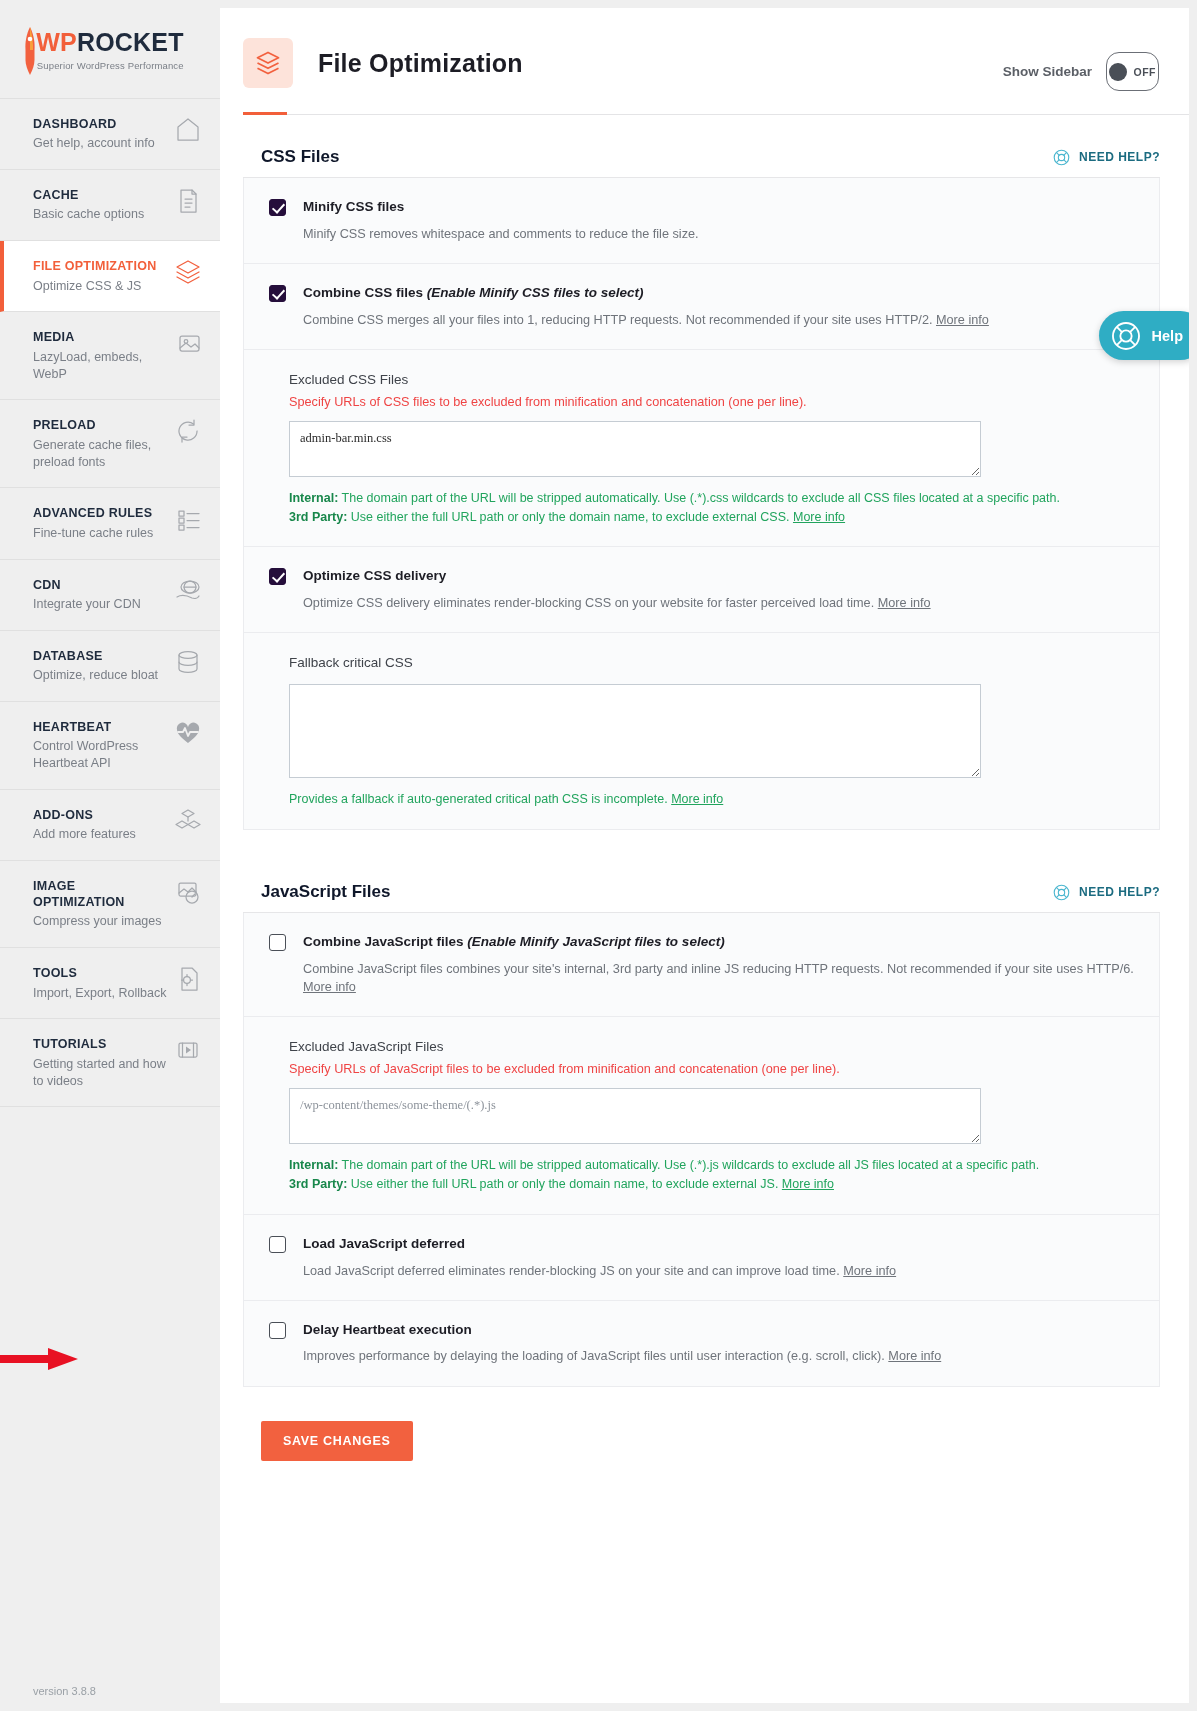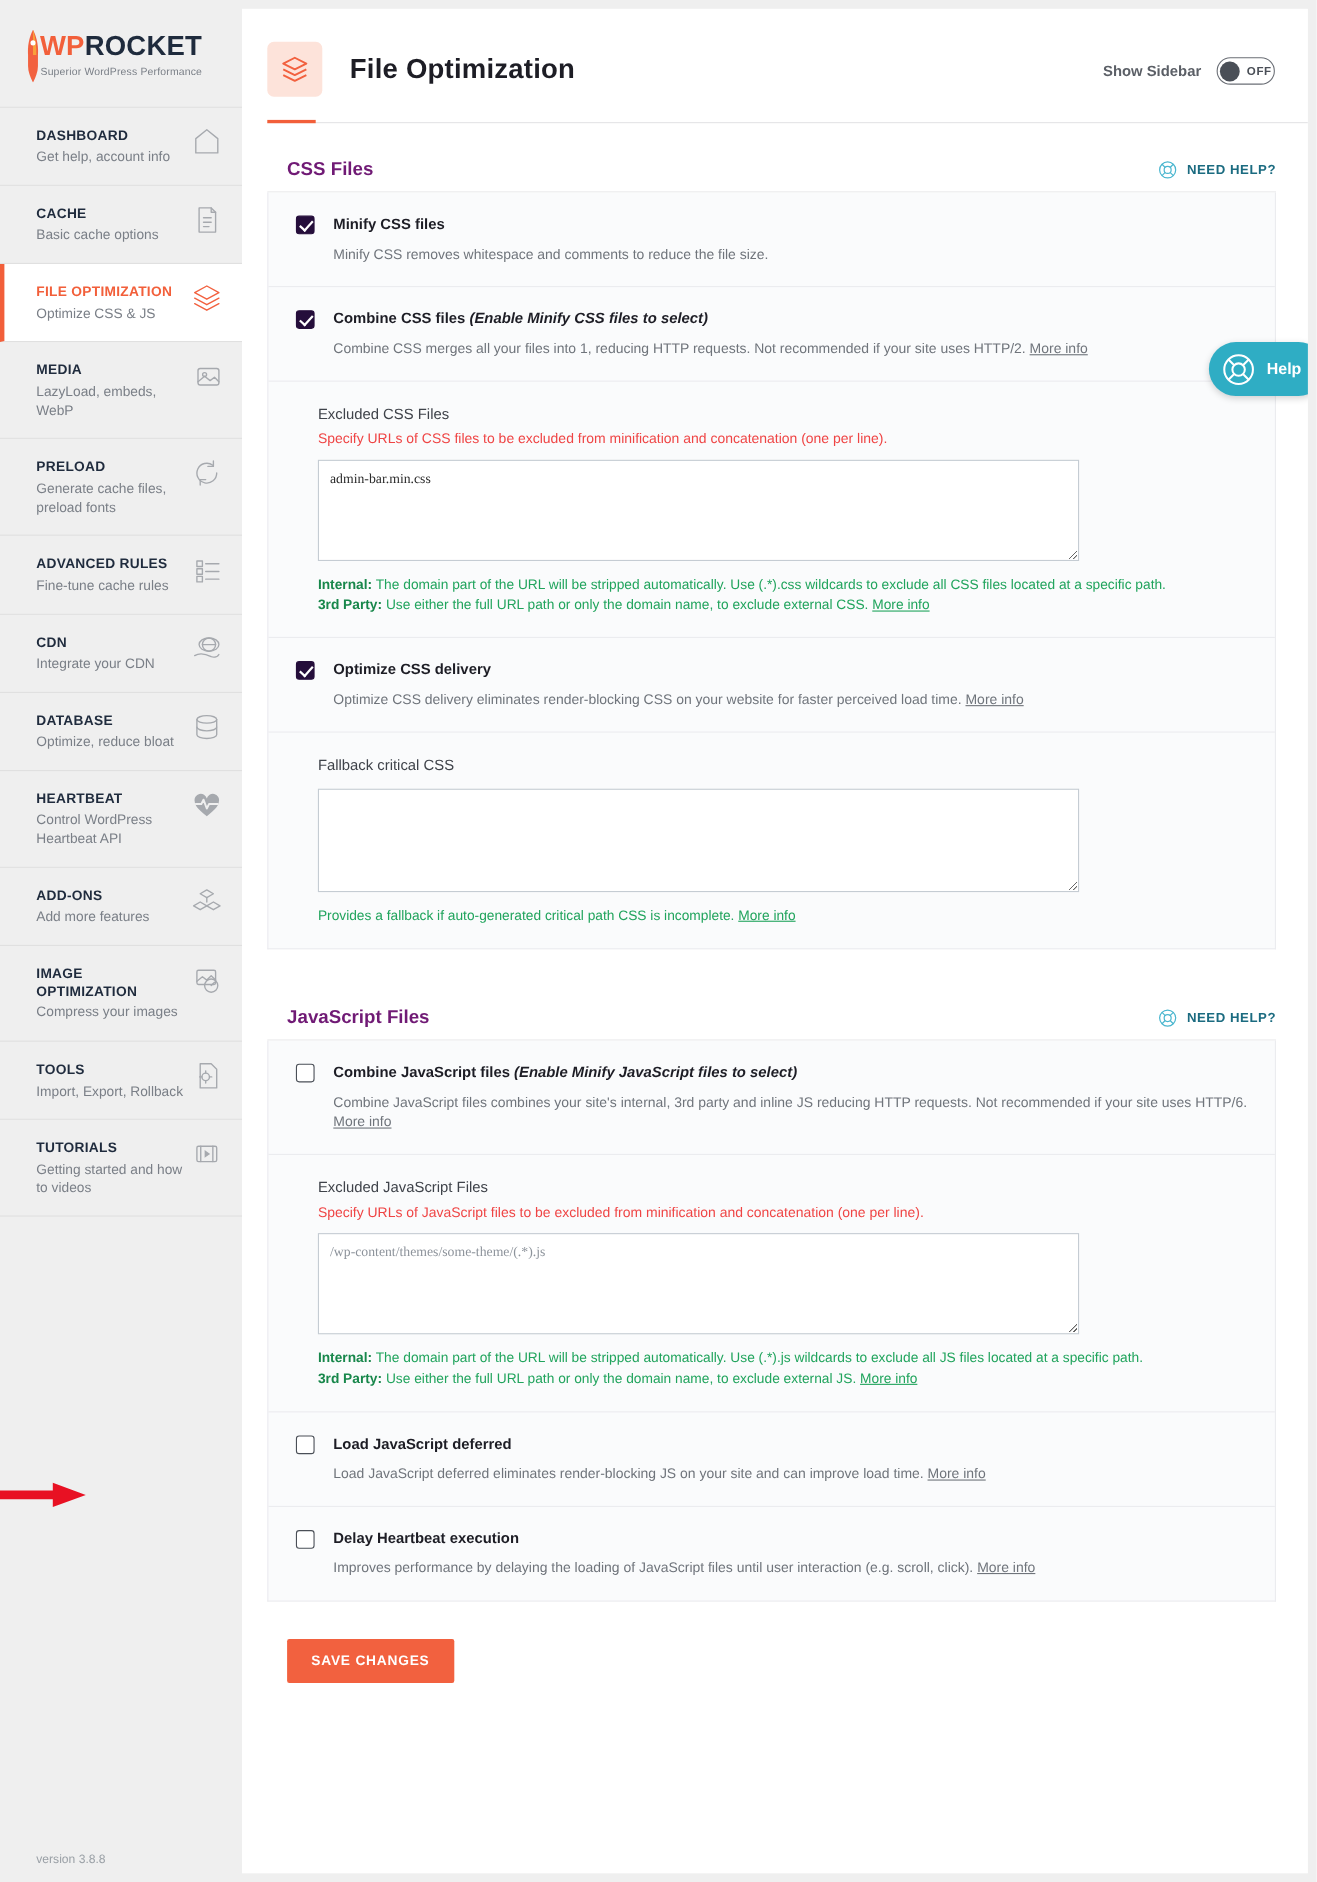--- a/index.html
+++ b/index.html
@@ -75,39 +75,39 @@
     width:50px; height:50px; border-radius:6px; background:#fde3da;
     display:flex; align-items:center; justify-content:center;
   }
   .head-title {
     font-size:25px; font-weight:bold; color:#1d1d25; margin-left:25px;
     letter-spacing:.2px;
   }
   .head-right { display:flex; align-items:center; margin-top:14px; }
   .sidebar-label { font-size:13.5px; font-weight:bold; color:#5b5f66; margin-right:14px; }
   .toggle {
-    width:53px; height:25px; border-radius:13px; border:1.5px solid #6b6f76;
+    width:53px; height:39px; border-radius:13px; border:1.5px solid #6b6f76;
     background:#fff; display:flex; align-items:center; padding:2px;
     position:relative; cursor:pointer;
   }
   .toggle .knob { width:18px; height:18px; border-radius:50%; background:#4a4f57; }
   .toggle .lbl { font-size:10.5px; font-weight:bold; color:#4a4f57; margin-left:7px; letter-spacing:.5px; }
 
   .tabbar { margin:21px 0 0 23px; border-bottom:1px solid #e4e4e6; height:3px; position:relative; }
   .tabbar:after {
     content:""; position:absolute; left:0; bottom:-1px; width:44px; height:3px; background:#f25f3a;
   }
 
   .content { padding:0 29px 0 23px; }
 
   .section-head {
     display:flex; align-items:center; justify-content:space-between;
     padding:32px 0 10px 18px; border-bottom:1px solid #e6e6e8;
   }
-  .section-title { font-size:17px; font-weight:bold; color:#701a75; }
+  .section-title { font-size:17px; font-weight:bold; color:#0f172a; }
   .need-help { display:flex; align-items:center; cursor:pointer; }
   .need-help .nh-txt {
     font-size:12px; font-weight:bold; color:#1b6b80; letter-spacing:.5px; margin-left:8px;
   }
 
   .panel { background:#fafbfc; border:1px solid #ebecef; border-top:none; }
   .row { padding:20px 25px 20px 25px; border-bottom:1px solid #ebecef; }
   .row:last-child { border-bottom:none; }
   .row-flex { display:flex; align-items:flex-start; }
   .cb {
@@ -124,21 +124,21 @@
   .row-body { margin-left:17px; flex:1; }
   .opt-label { font-size:13.5px; font-weight:bold; color:#1d1d25; line-height:1.3; }
   .opt-label .hint { font-style:italic; font-weight:bold; }
   .opt-desc { font-size:12.7px; color:#6f747b; margin-top:9px; line-height:1.45; }
   a.mi { color:#6f747b; text-decoration:underline; }
 
   .sub-block { padding:22px 25px 20px 45px; border-bottom:1px solid #ebecef; }
   .sub-title { font-size:13.5px; color:#3f434a; }
   .sub-desc { font-size:12.7px; color:#ef4444; margin-top:8px; }
   textarea.ta {
-    display:block; width:692px; height:92px; margin-top:12px;
+    display:block; width:692px; height:56px; margin-top:12px;
     border:1px solid #c5ccd3; background:#fff; resize:vertical;
     font-family:"Liberation Serif", serif; font-size:12.5px; color:#2b2b2b;
     padding:8px 10px; line-height:1.4; outline:none;
   }
   textarea.tall { height:94px; }
   textarea.ta::placeholder { color:#8d939b; }
   .green { color:#21a45d; font-size:12.5px; line-height:1.5; margin-top:12px; }
   .green b { color:#18874b; }
   .green a { color:#21a45d; text-decoration:underline; }
 

